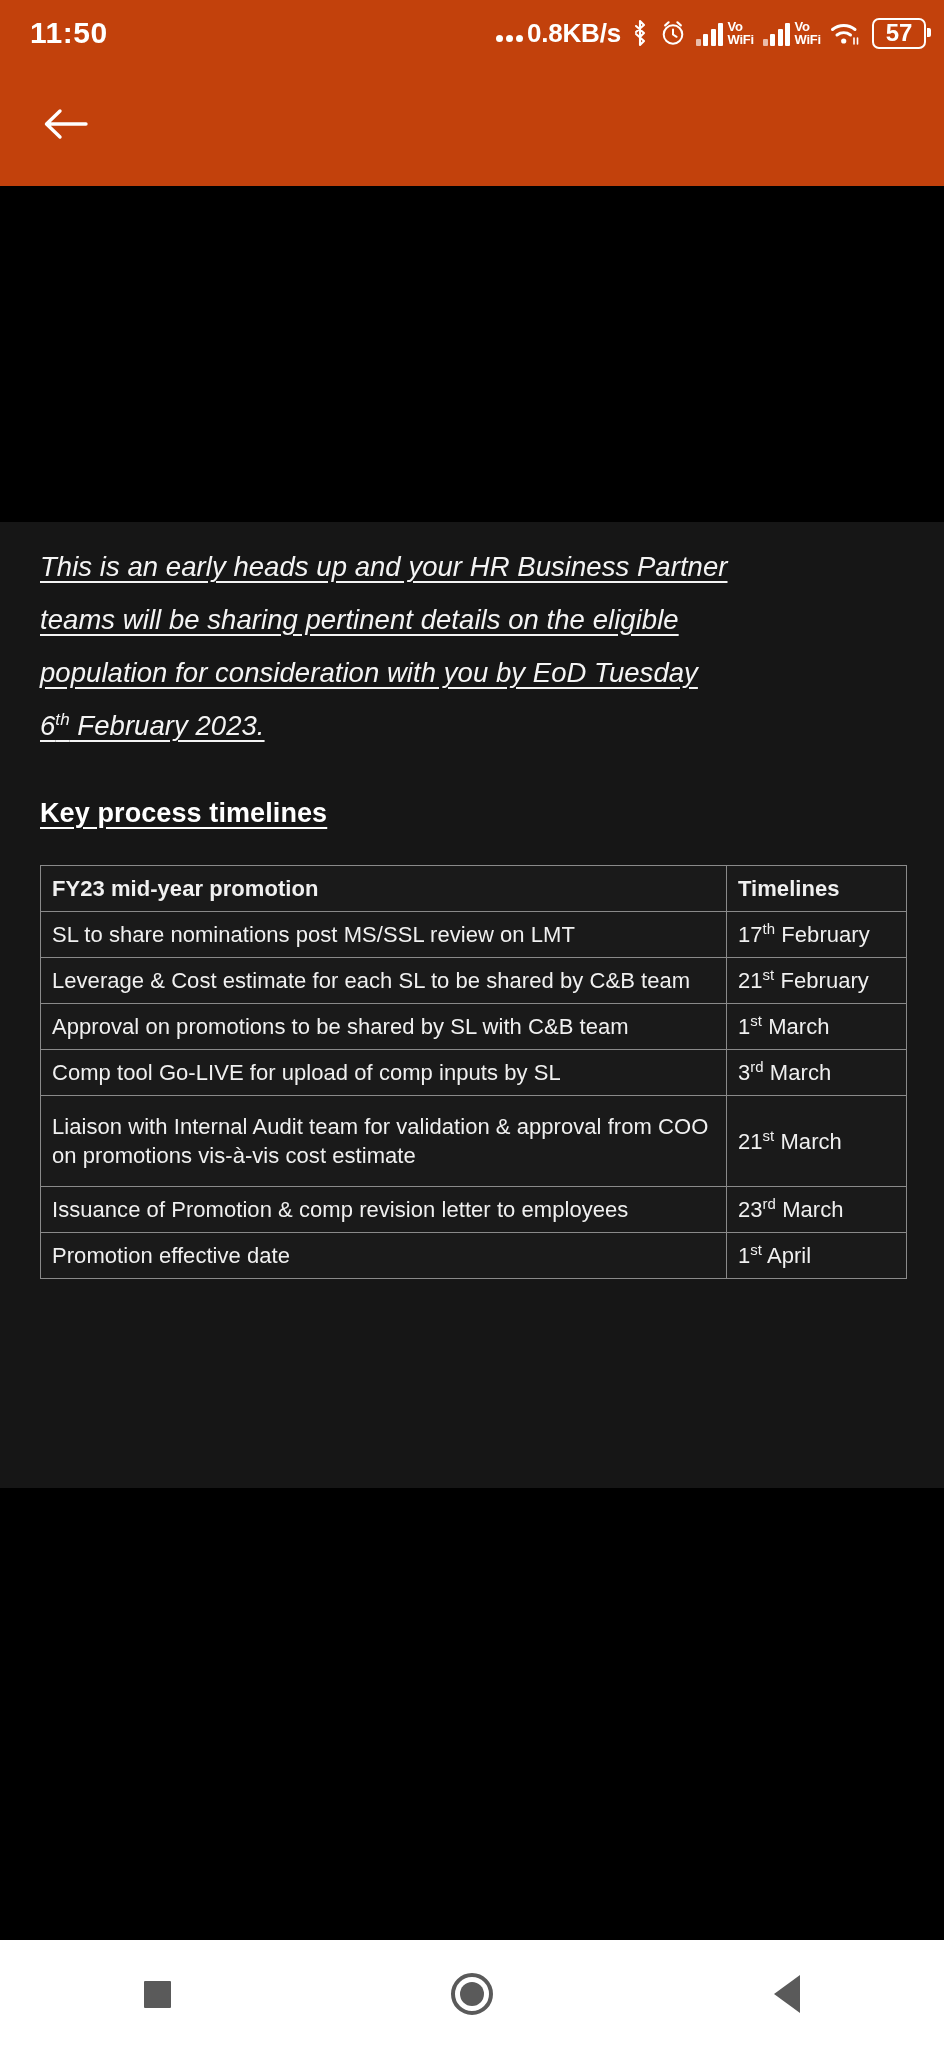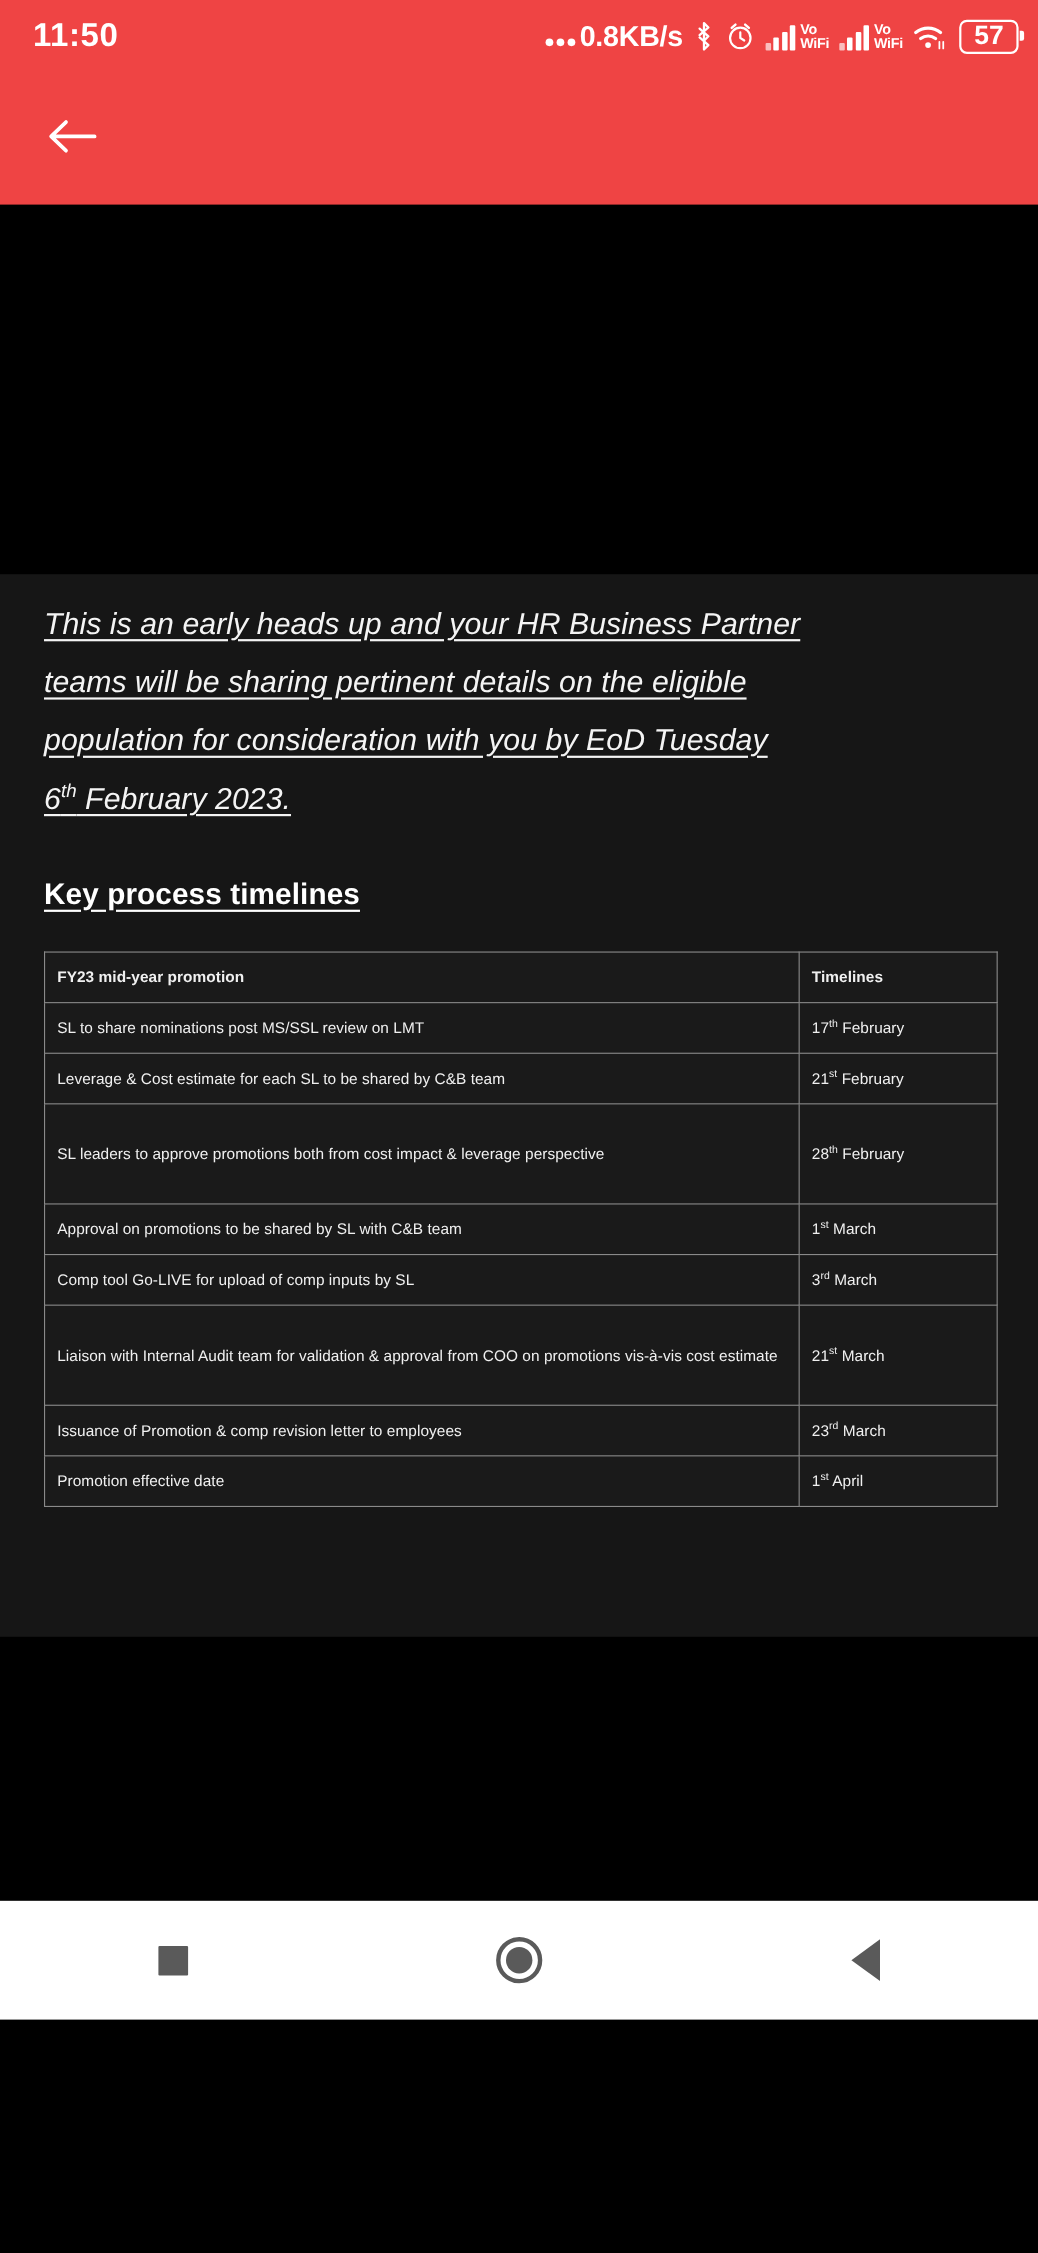--- a/index.html
+++ b/index.html
@@ -10,22 +10,22 @@
   body {
     width: 944px;
     height: 2048px;
     overflow: hidden;
     font-family: "Liberation Sans", sans-serif;
     -webkit-font-smoothing: antialiased;
   }
   .screen {
     position: relative;
     width: 944px;
-    height: 1836px;
-    background: #ef4444;
+    height: 2048px;
+    background: #c2410c;
   }
 
   
   .statusbar {
     position: absolute;
     left: 0; top: 0;
     width: 944px; height: 66px;
     display: flex;
     align-items: center;
     color: #ffffff;
@@ -187,21 +187,21 @@
   table.timeline-table {
     margin-top: 36px;
     border-collapse: collapse;
     width: 866px;
     table-layout: fixed;
     background: #1a1a1a;
   }
   table.timeline-table td, table.timeline-table th {
     border: 1.5px solid #8a8a8a;
     color: #f0f0f0;
-    font-size: 14px;
+    font-size: 22px;
     font-weight: 400;
     line-height: 29px;
     padding: 8px 11px 8px 11px;
     text-align: left;
     vertical-align: middle;
     letter-spacing: 0.05px;
   }
   table.timeline-table th {
     font-weight: 700;
   }
@@ -361,24 +361,20 @@
         <tbody id="tbody">
             <tr>
               <td>SL to share nominations post MS/SSL review on LMT</td>
               <td><span>17</span><sup>th</sup><span> February</span></td>
             </tr>
             <tr>
               <td>Leverage &amp; Cost estimate for each SL to be shared by C&amp;B team</td>
               <td><span>21</span><sup>st</sup><span> February</span></td>
             </tr>
             <tr>
-              <td class="tall">SL leaders to approve promotions both from cost impact &amp; leverage perspective</td>
-              <td><span>28</span><sup>th</sup><span> February</span></td>
-            </tr>
-            <tr>
               <td>Approval on promotions to be shared by SL with C&amp;B team</td>
               <td><span>1</span><sup>st</sup><span> March</span></td>
             </tr>
             <tr>
               <td>Comp tool Go-LIVE for upload of comp inputs by SL</td>
               <td><span>3</span><sup>rd</sup><span> March</span></td>
             </tr>
             <tr>
               <td class="tall">Liaison with Internal Audit team for validation &amp; approval from COO on promotions vis-à-vis cost estimate</td>
               <td><span>21</span><sup>st</sup><span> March</span></td>

